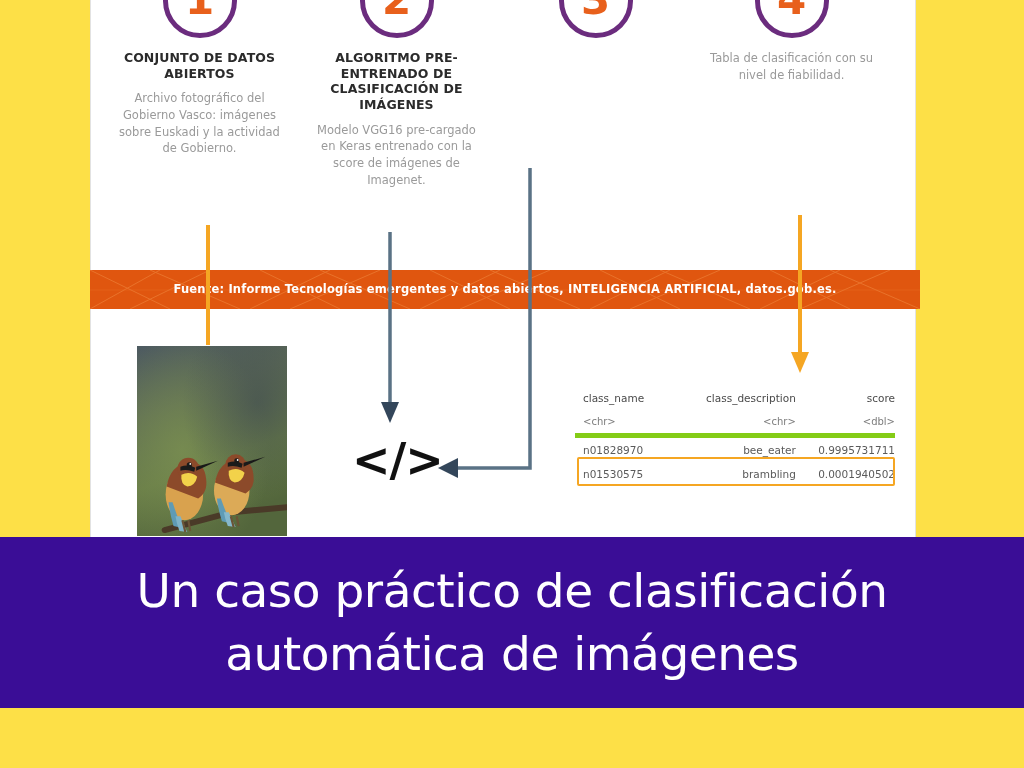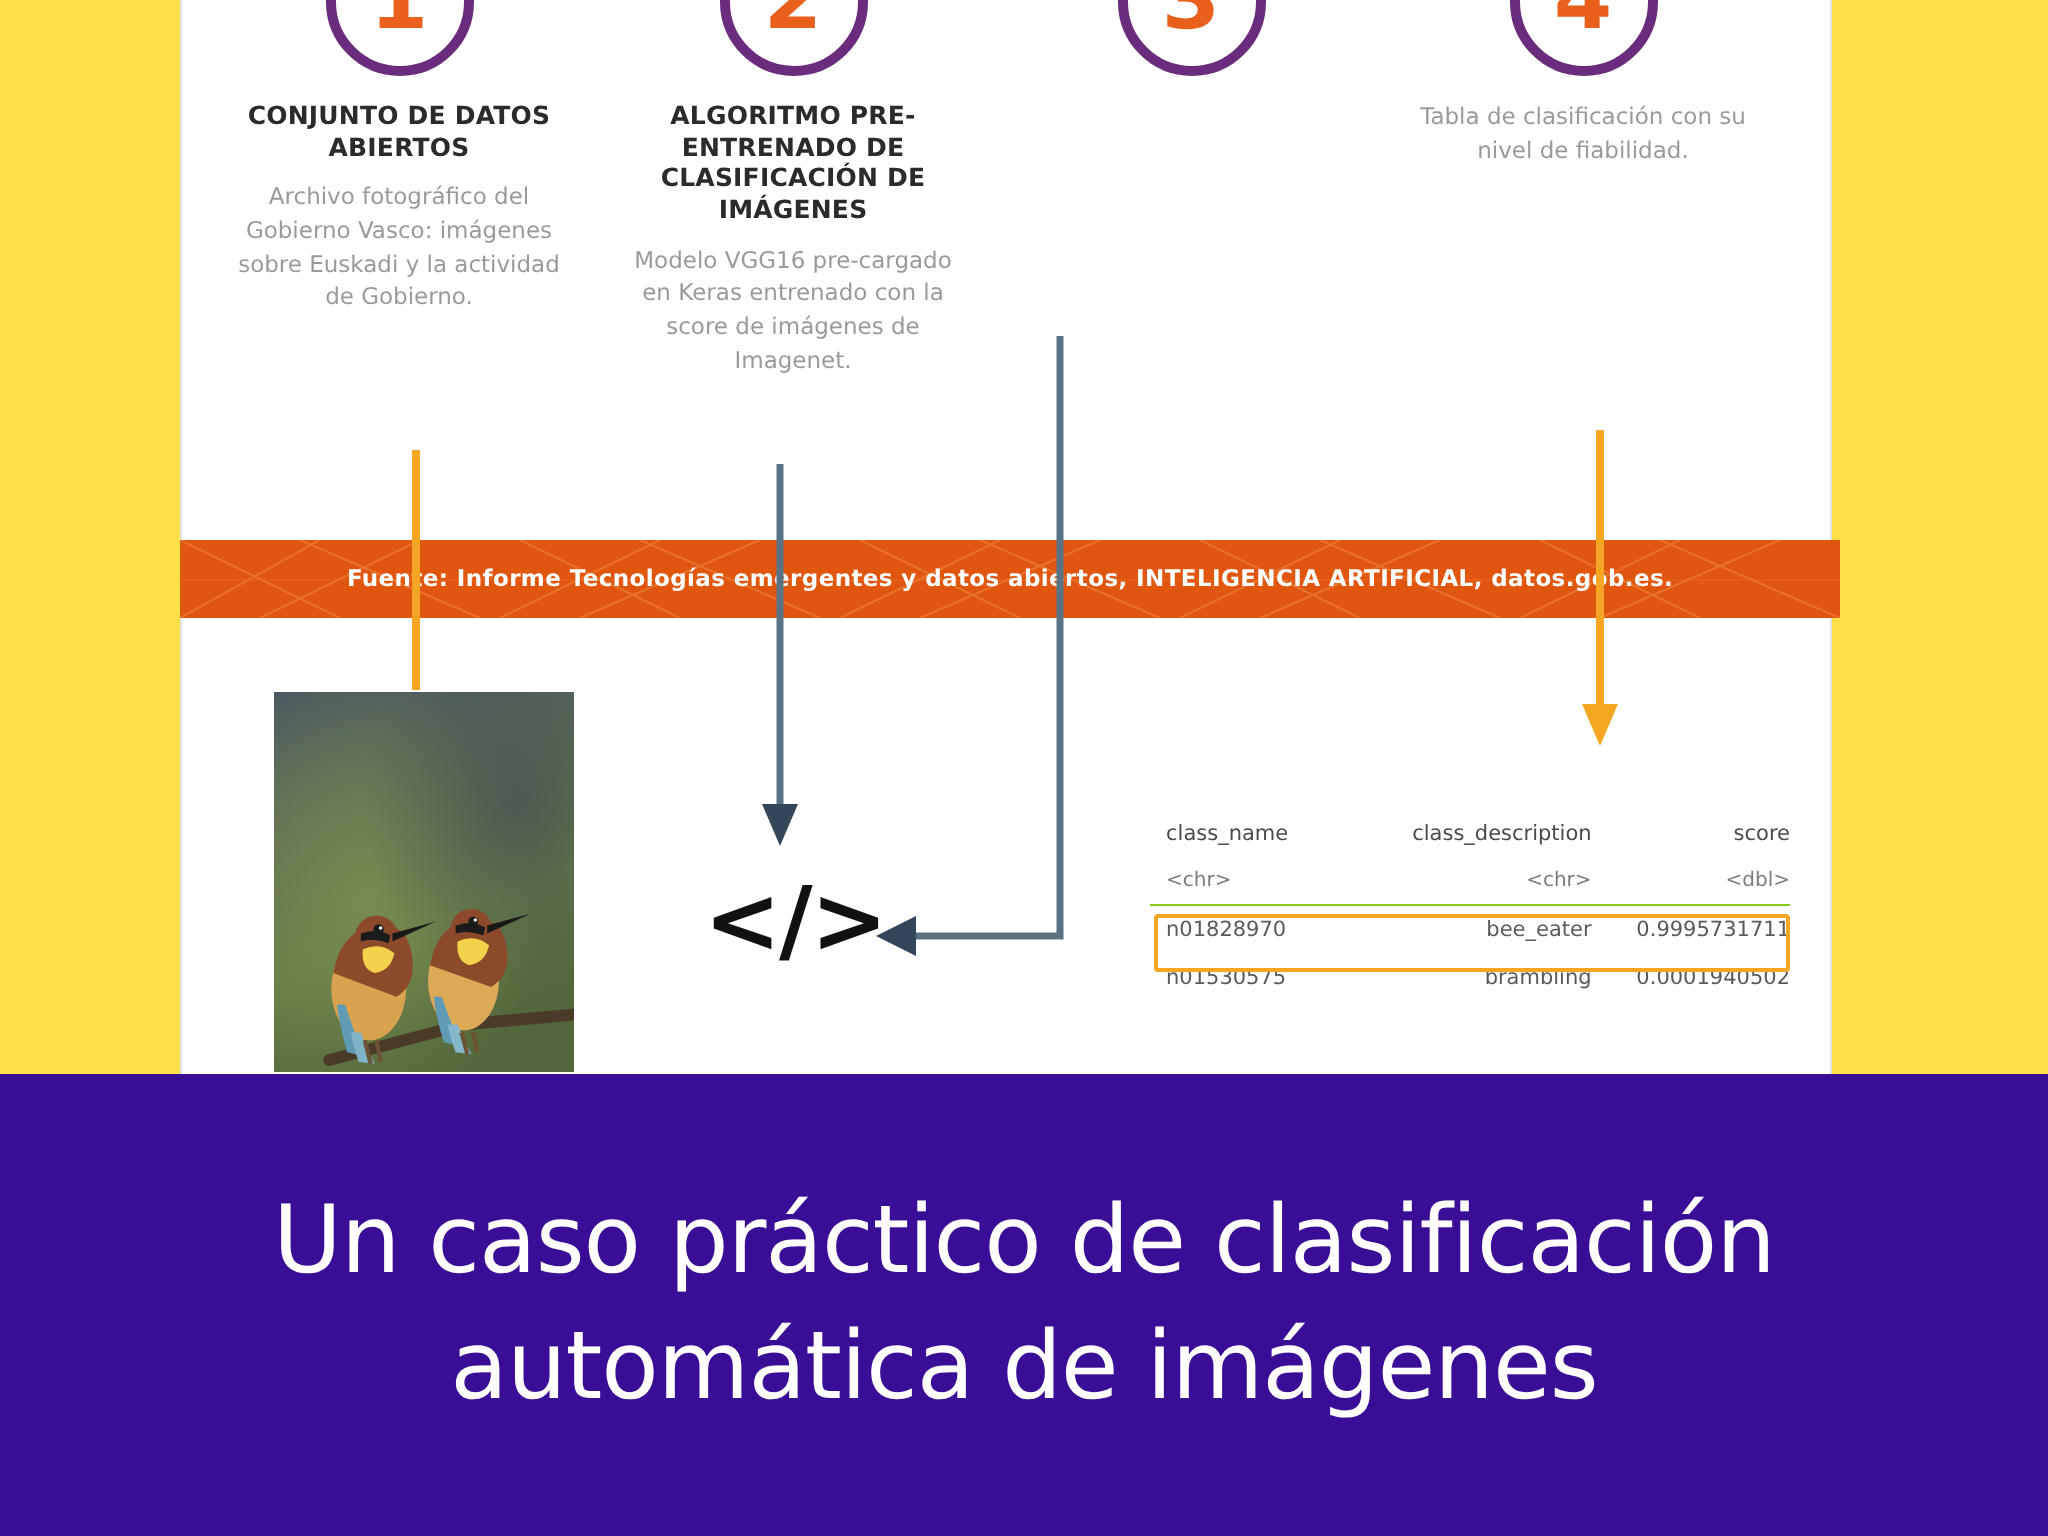--- a/index.html
+++ b/index.html
@@ -123,49 +123,49 @@
     font-size: 46px;
     font-weight: bold;
     color: #111111;
     letter-spacing: -1px;
     line-height: 1;
   }
 
   
   #results-table {
     position: absolute;
-    left: 575px; top: 405px;
+    left: 575px; top: 386px;
     width: 320px;
     font-family: "DejaVu Sans", sans-serif;
     font-size: 10.5px;
     color: #5a5a5a;
   }
   #results-table table { border-collapse: collapse; width: 100%; }
   #results-table td { padding: 6px 0; text-align: right; }
   #results-table td.c1 { width: 35%; text-align: left; padding-left: 8px; }
   #results-table td.c2 { width: 34%; }
   #results-table td.c3 { width: 31%; }
   .hdr td { color: #4a4a4a; }
   .typ td { color: #7c7c7c; font-size: 10px; }
-  .rowline { border-top: 1px solid #84cc16; }
+  .rowline { border-top: 5px solid #84cc16; }
   #highlight-box {
     position: absolute;
     left: 577px; top: 457px;
     width: 318px; height: 29px;
     border: 2.5px solid #F5A623;
     border-radius: 2px;
     box-sizing: border-box;
     pointer-events: none;
   }
 
   
   #title-band {
     position: absolute;
     left: 0; top: 537px;
-    width: 1024px; height: 231px;
+    width: 1024px; height: 171px;
     background: #3A0D96;
     display: flex;
     align-items: center;
     justify-content: center;
   }
   #slide-title {
     color: #ffffff;
     font-family: "DejaVu Sans", sans-serif;
     font-size: 47px;
     font-weight: normal;

